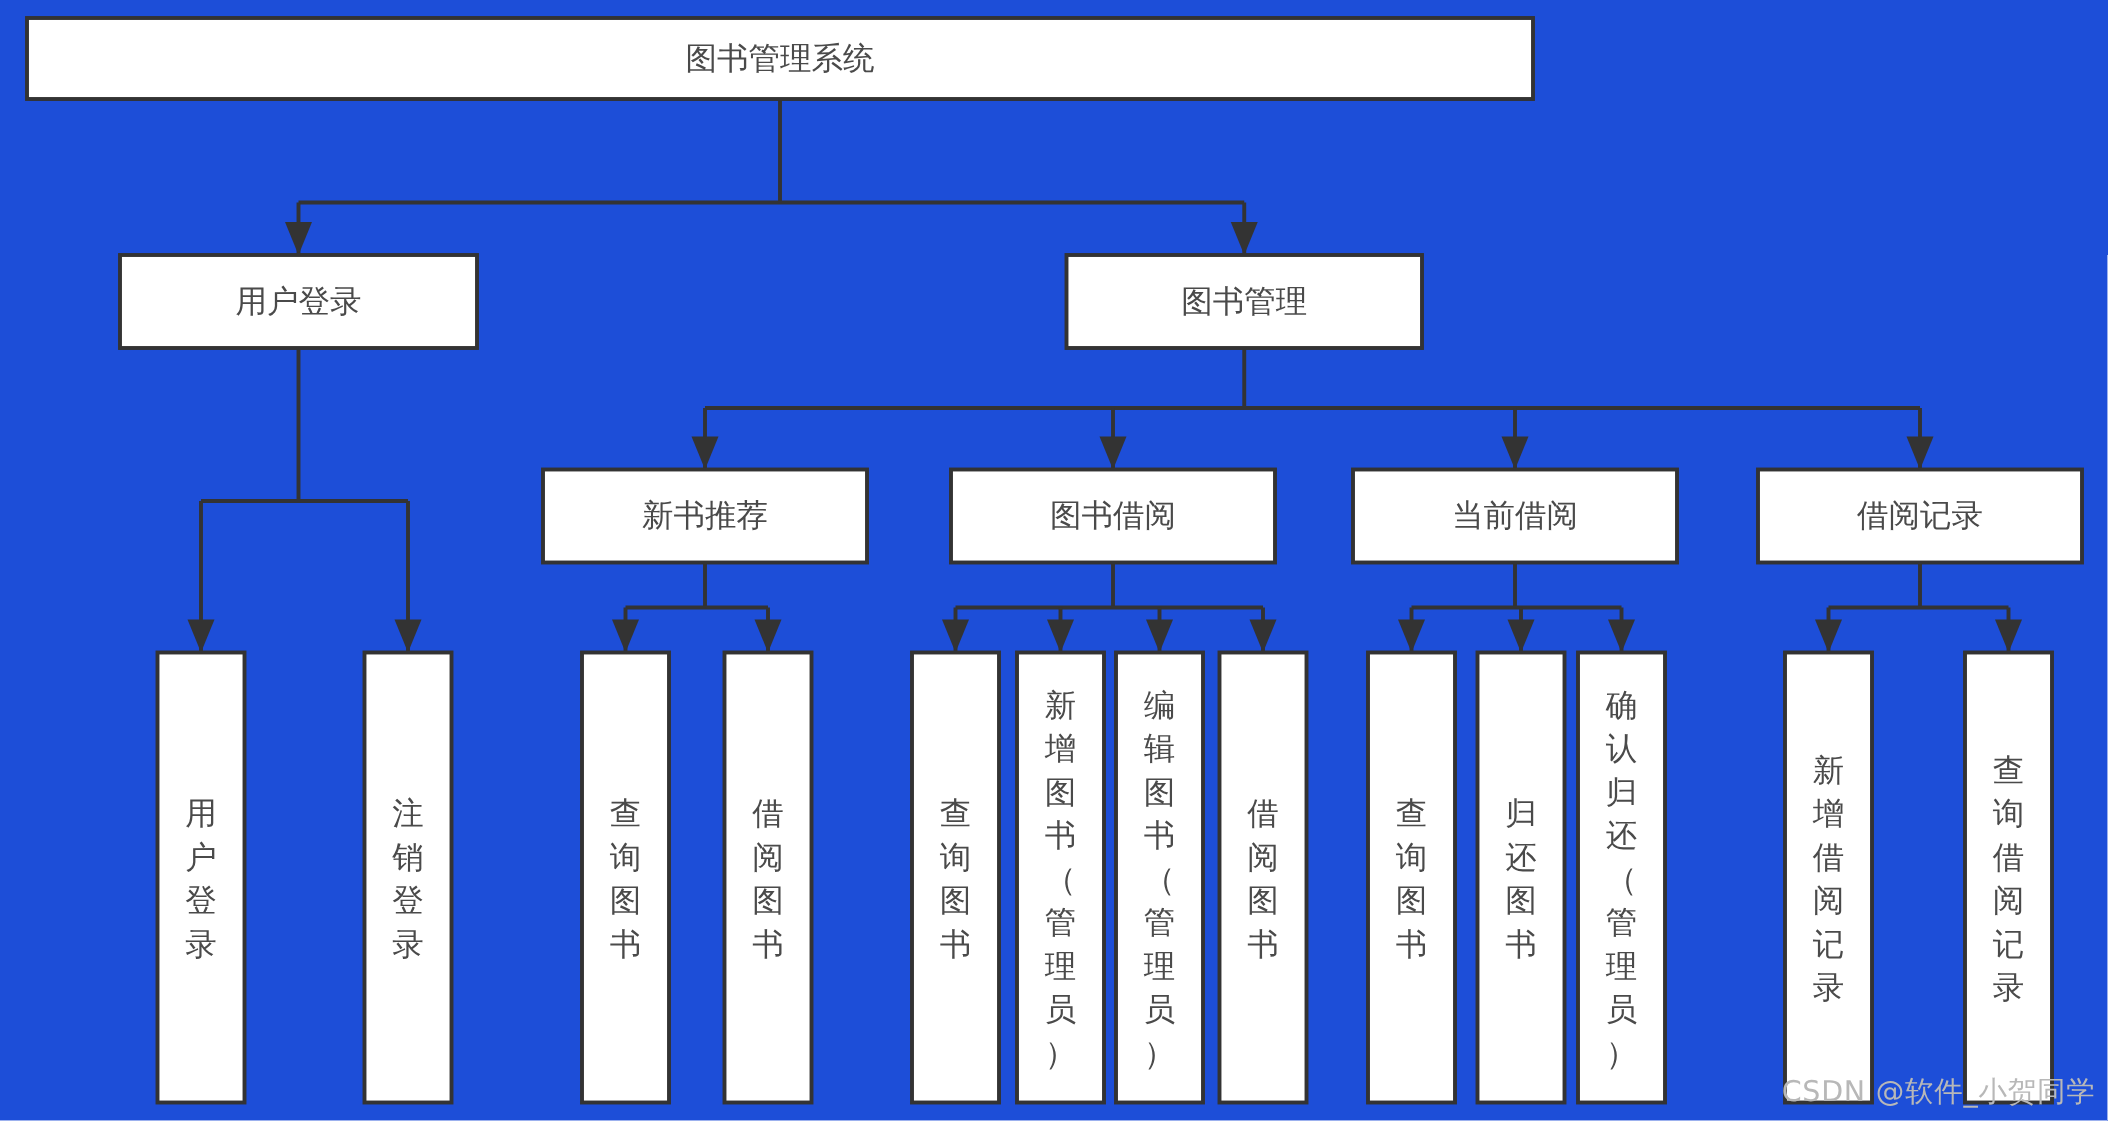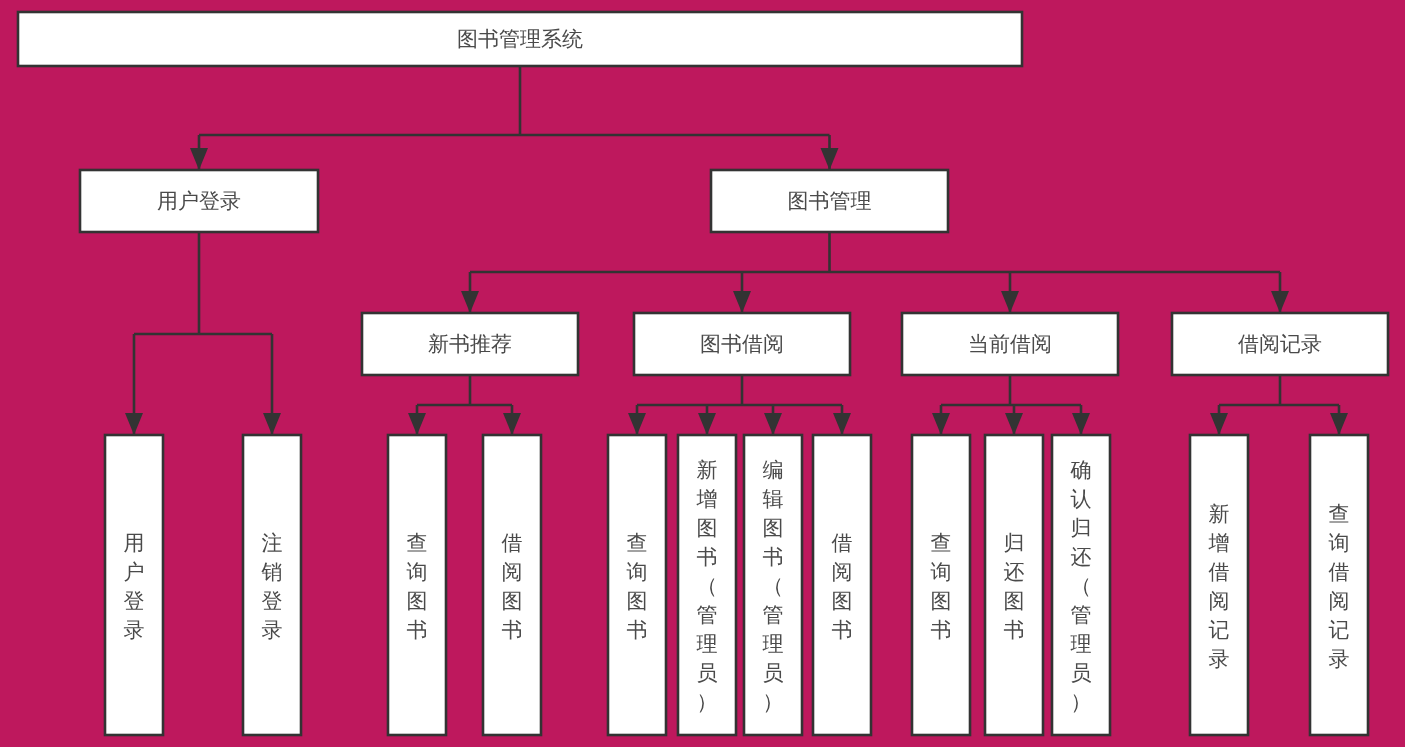--- a/index.html
+++ b/index.html
@@ -7,21 +7,21 @@
     padding: 0;
     background: #ffffff;
   }
   body {
     font-family: "DejaVu Sans", "Liberation Sans", sans-serif;
   }
   #chart-root {
     position: relative;
     width: 1405px;
     height: 747px;
-    background: #be185d;
+    background: #1d4ed8;
     overflow: hidden;
   }
   svg#flow {
     position: absolute;
     left: 0;
     top: 0;
     width: 1405px;
     height: 747px;
     display: block;
   }
@@ -258,13 +258,14 @@
           <rect x="1310" y="435" width="58" height="300" class="node-box"></rect>
           <text x="1339" y="520.62" class="node-label-vertical">查</text>
           <text x="1339" y="549.62" class="node-label-vertical">询</text>
           <text x="1339" y="578.62" class="node-label-vertical">借</text>
           <text x="1339" y="607.62" class="node-label-vertical">阅</text>
           <text x="1339" y="636.62" class="node-label-vertical">记</text>
           <text x="1339" y="665.62" class="node-label-vertical">录</text>
         </g>
       </g>
   </svg>
+  <div class="watermark">CSDN @软件_小贺同学</div>
 </div>
 
 </body></html>

